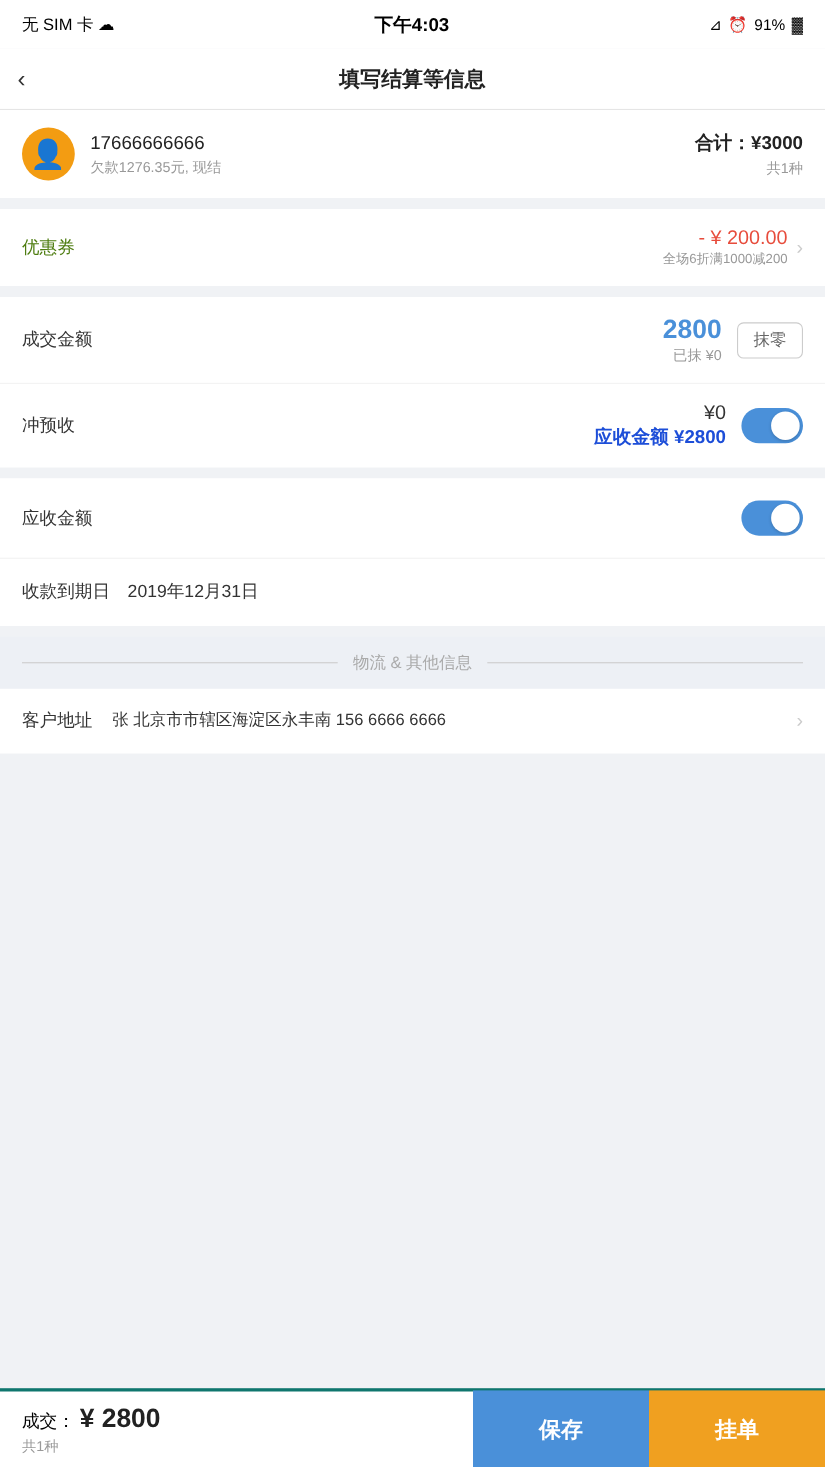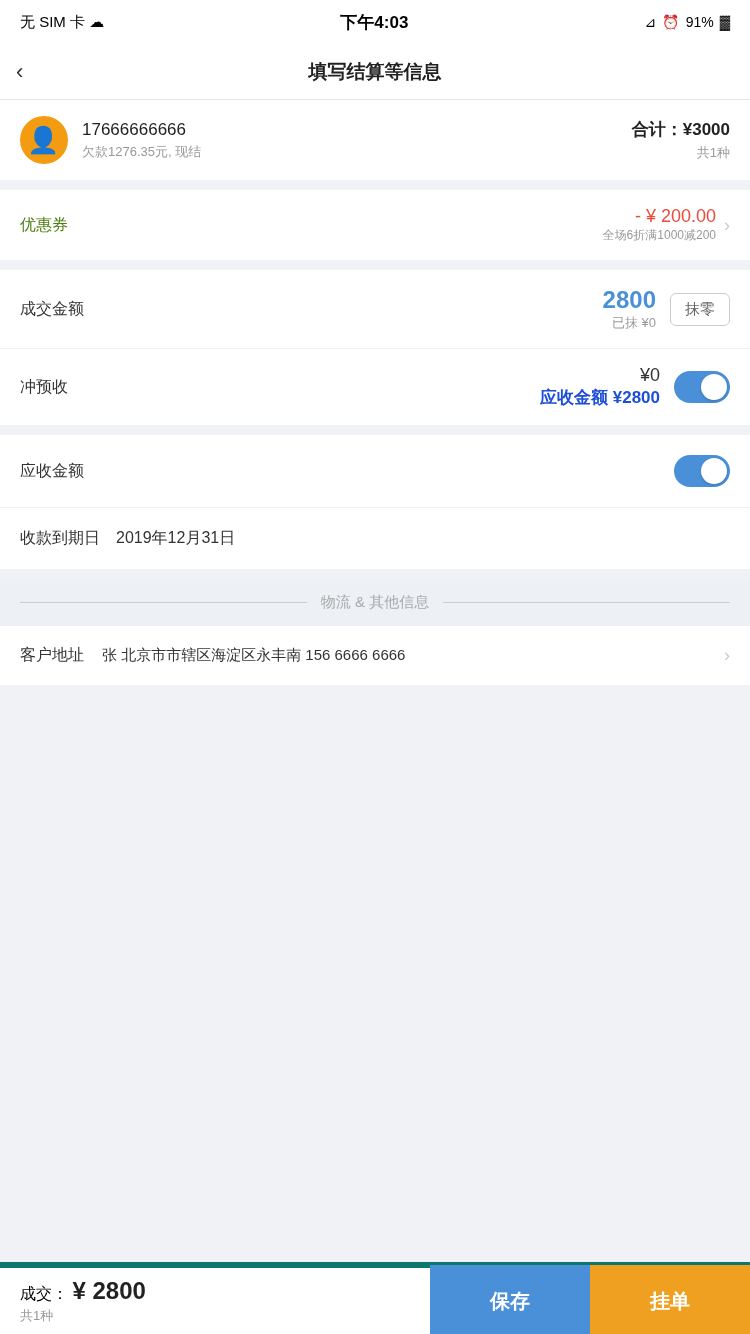--- a/index.html
+++ b/index.html
@@ -213,21 +213,21 @@
     
     .bottom-bar {
       position: fixed;
       bottom: 0;
       left: 0;
       width: 750px;
       height: 72px;
       background: #fff;
       display: flex;
       align-items: center;
-      border-top: 6px solid #0f766e;
+      border-top: 3px solid #0f766e;
     }
     .bottom-summary {
       flex: 1;
       padding: 0 20px;
     }
     .bottom-count { font-size: 13px; color: #999; margin-top: 2px; }
     .bottom-btn {
       height: 72px;
       width: 160px;
       font-size: 20px;

